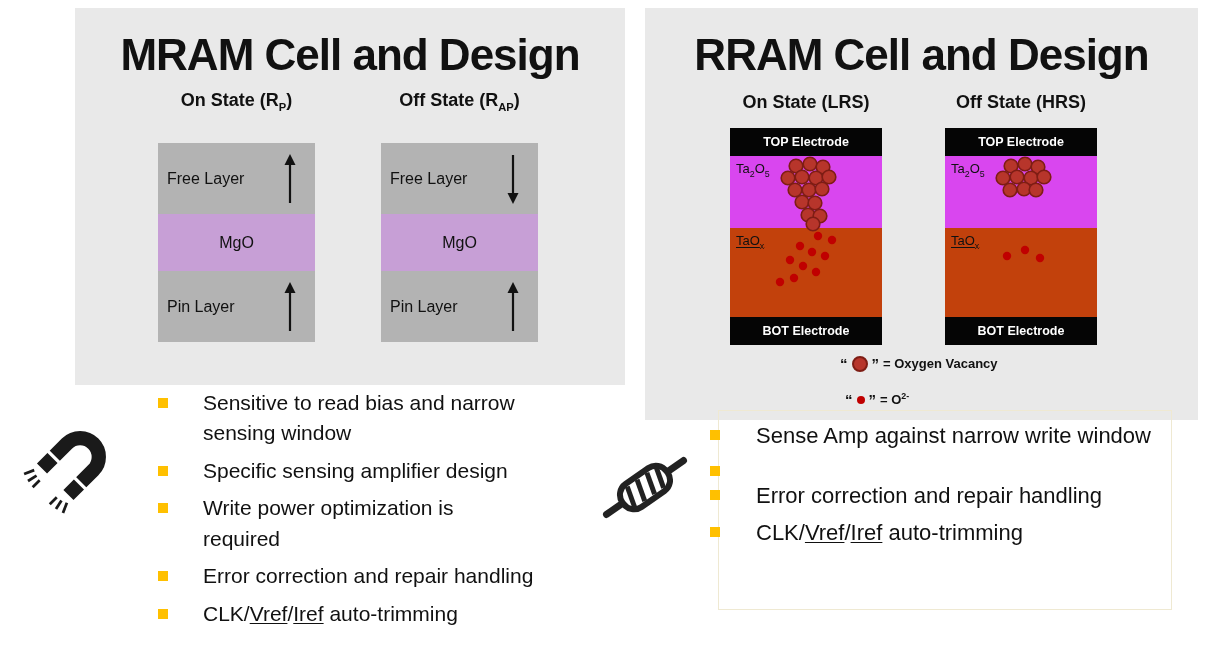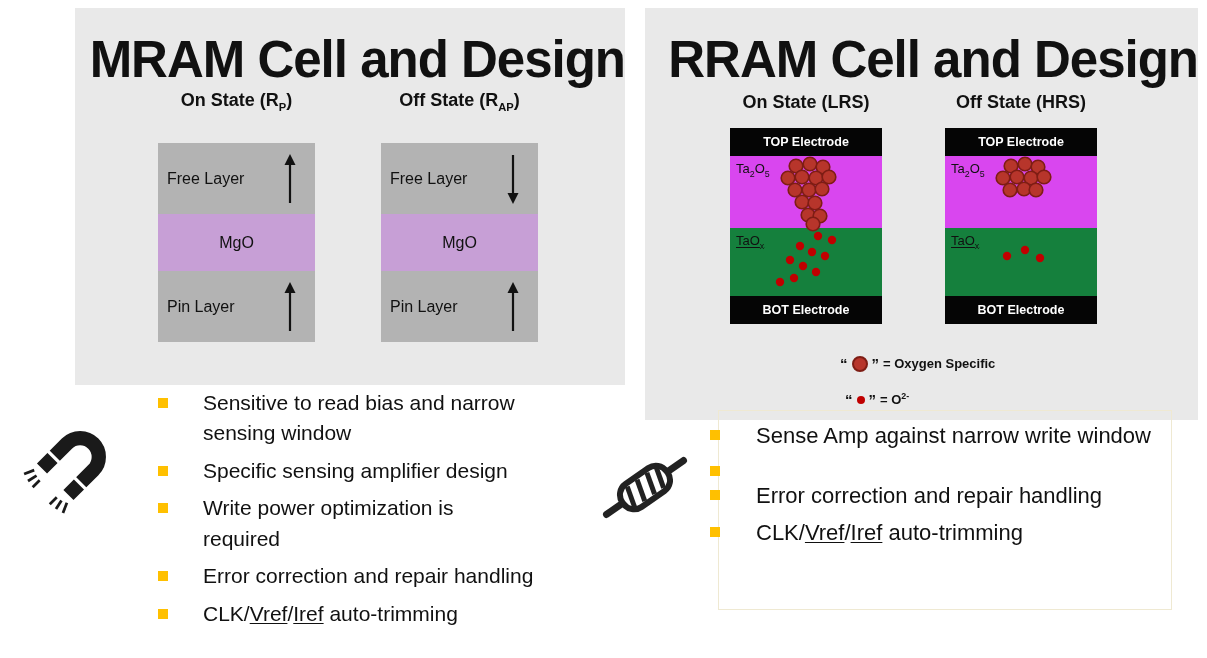--- a/index.html
+++ b/index.html
@@ -3,37 +3,37 @@
 <meta charset="utf-8">
 <style>
   html,body{margin:0;padding:0;background:#ffffff;}
   .canvas{
     position:relative;width:1207px;height:658px;background:#ffffff;overflow:hidden;
     font-family:"Liberation Sans",sans-serif;color:#111;
   }
   .panel{position:absolute;background:#e9e9e9;}
   #mram-panel{left:75px;top:8px;width:550px;height:377px;}
   #rram-panel{left:645px;top:8px;width:540px;height:412px;padding-left:13px;}
-  .slide-title{position:absolute;left:0;top:22px;width:100%;text-align:right;
-    font-size:51px;font-weight:700;letter-spacing:-1px;margin:0;}
+  .slide-title{position:absolute;left:0;top:22px;width:100%;text-align:center;
+    font-size:44px;font-weight:700;letter-spacing:-1px;margin:0;}
   .col-header{position:absolute;width:157px;text-align:center;font-size:18px;font-weight:600;}
   .col-header sub{font-size:0.62em;}
   
   .mram-stack{position:absolute;width:157px;display:flex;flex-direction:column;text-align:center;}
   .mlayer{position:relative;display:flex;align-items:center;font-size:16px;}
   .mlayer.gray{background:#b3b3b3;height:71px;padding-left:9px;box-sizing:border-box;}
   .mlayer.purple{background:#c79fd6;height:57px;justify-content:center;}
   .marrow{position:absolute;right:17px;top:50%;transform:translateY(-50%);}
   
   .rram-stack{position:absolute;width:152px;display:flex;flex-direction:column;}
   .rlayer{position:relative;box-sizing:border-box;}
   .electrode{background:#050505;height:28px;color:#fff;font-size:12.5px;font-weight:700;
     display:flex;align-items:center;justify-content:center;}
   .oxide{background:#d946ef;height:72px;}
-  .suboxide{background:#15803d;height:68px;}
+  .suboxide{background:#c2410c;height:89px;}
   .chem-label{position:absolute;left:6px;top:5px;font-size:13px;color:#111;}
   .chem-label sub{font-size:0.68em;}
   .dots-overlay{position:absolute;left:0;top:0;width:152px;height:198px;pointer-events:none;}
   .vacancy-dot{fill:#b7352b;stroke:#7e1d14;stroke-width:1.6;}
   .ion-dot{fill:#c00000;}
   
   .legend-item{position:absolute;display:flex;align-items:center;gap:4px;font-size:13px;font-weight:600;}
   .lq{font-weight:700;font-size:15px;}
   .ldot{display:inline-block;border-radius:50%;}
   .ldot.vac{width:12px;height:12px;background:#b7352b;border:2px solid #7e1d14;}
@@ -225,21 +225,21 @@
           <circle cx="62" cy="128" r="4.2" class="ion-dot"></circle>
           <circle cx="80" cy="122" r="4.2" class="ion-dot"></circle>
           <circle cx="95" cy="130" r="4.2" class="ion-dot"></circle>
         </svg>
     </div>
 
     <div class="legend-item" style="left:195px;top:347px;">
       <span class="lq">“</span>
       <span class="ldot vac"></span>
       <span class="lq">”</span>
-      <span class="llabel">= Oxygen Specific</span>
+      <span class="llabel">= Oxygen Vacancy</span>
     </div>
     <div class="legend-item" style="left:200px;top:383px;">
       <span class="lq">“</span>
       <span class="ldot ion"></span>
       <span class="lq">”</span>
       <span class="llabel"><span>= O</span><sup>2-</sup></span>
     </div>
   </section>
 
   <div class="faint-box"></div>

